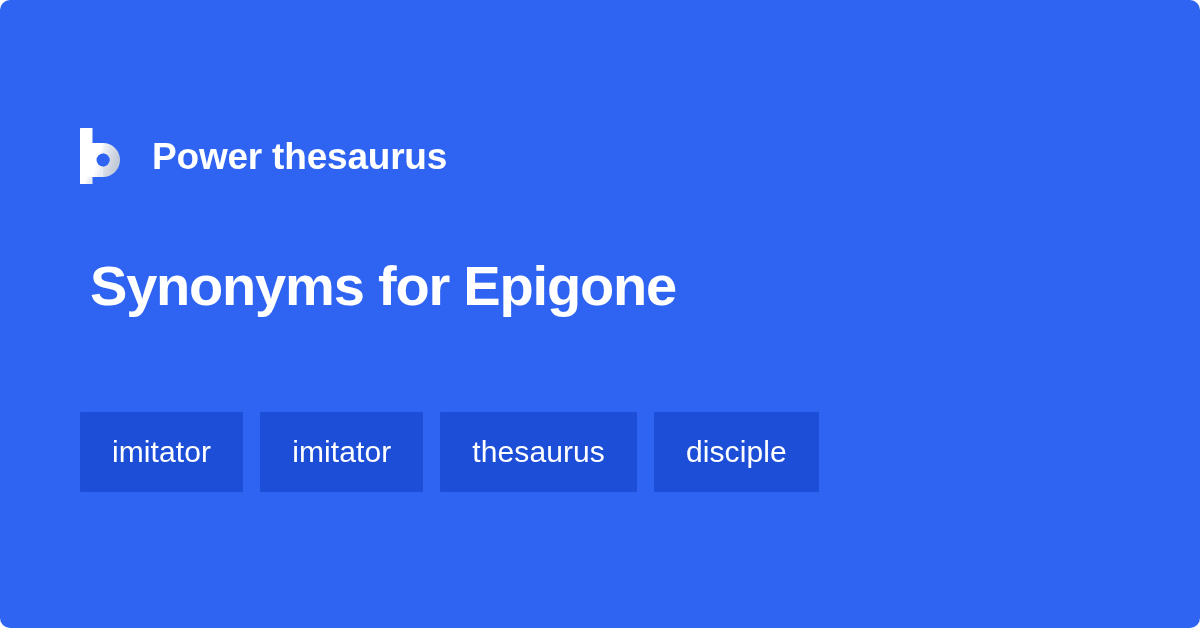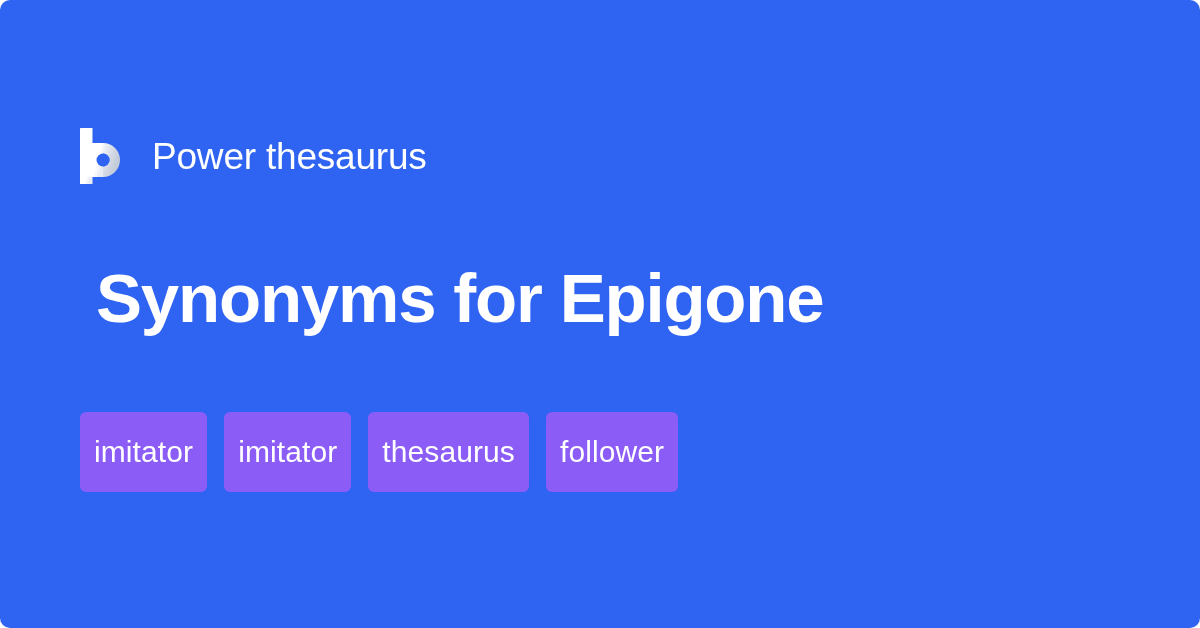--- a/index.html
+++ b/index.html
@@ -37,35 +37,35 @@
   .brand-mark {
     width: 46px;
     height: 56px;
     display: block;
     flex: 0 0 auto;
   }
 
   .brand-name {
     color: #ffffff;
     font-size: 37px;
-    font-weight: 400;
+    font-weight: 700;
     letter-spacing: -0.2px;
     line-height: 1;
     white-space: nowrap;
   }
 
   
   .headline {
     position: absolute;
     left: 80px;
     top: 248px;
     width: 1040px;
-    margin: 16px;
+    margin: 10px;
     color: #ffffff;
-    font-size: 69px;
+    font-size: 56px;
     font-weight: 700;
     letter-spacing: -1.2px;
     line-height: 1.0;
     white-space: nowrap;
   }
 
   
   .chips {
     position: absolute;
     left: 80px;
@@ -73,27 +73,27 @@
     width: 1040px;
     display: flex;
     flex-wrap: wrap;
     align-items: flex-start;
     gap: 17px;
   }
 
   .chip {
     height: 80px;
     box-sizing: border-box;
-    padding: 0 14px;
+    padding: 0 32px;
     display: flex;
     align-items: center;
     justify-content: center;
-    background: #8b5cf6;
+    background: #1d4ed8;
     border: none;
-    border-radius: 6px;
+    border-radius: 1px;
     color: #ffffff;
     font-family: "Liberation Sans", sans-serif;
     font-size: 30px;
     font-weight: 400;
     letter-spacing: 0.1px;
     line-height: 1;
     white-space: nowrap;
     cursor: pointer;
   }
 </style>
@@ -131,16 +131,16 @@
     </span>
     <span class="brand-name">Power thesaurus</span>
   </div>
 
   <h1 class="headline">Synonyms for Epigone</h1>
 
   <div class="chips">
     <button class="chip">imitator</button>
     <button class="chip">imitator</button>
     <button class="chip">thesaurus</button>
-    <button class="chip">follower</button>
+    <button class="chip">disciple</button>
   </div>
 
 </div>
 
 </body></html>

